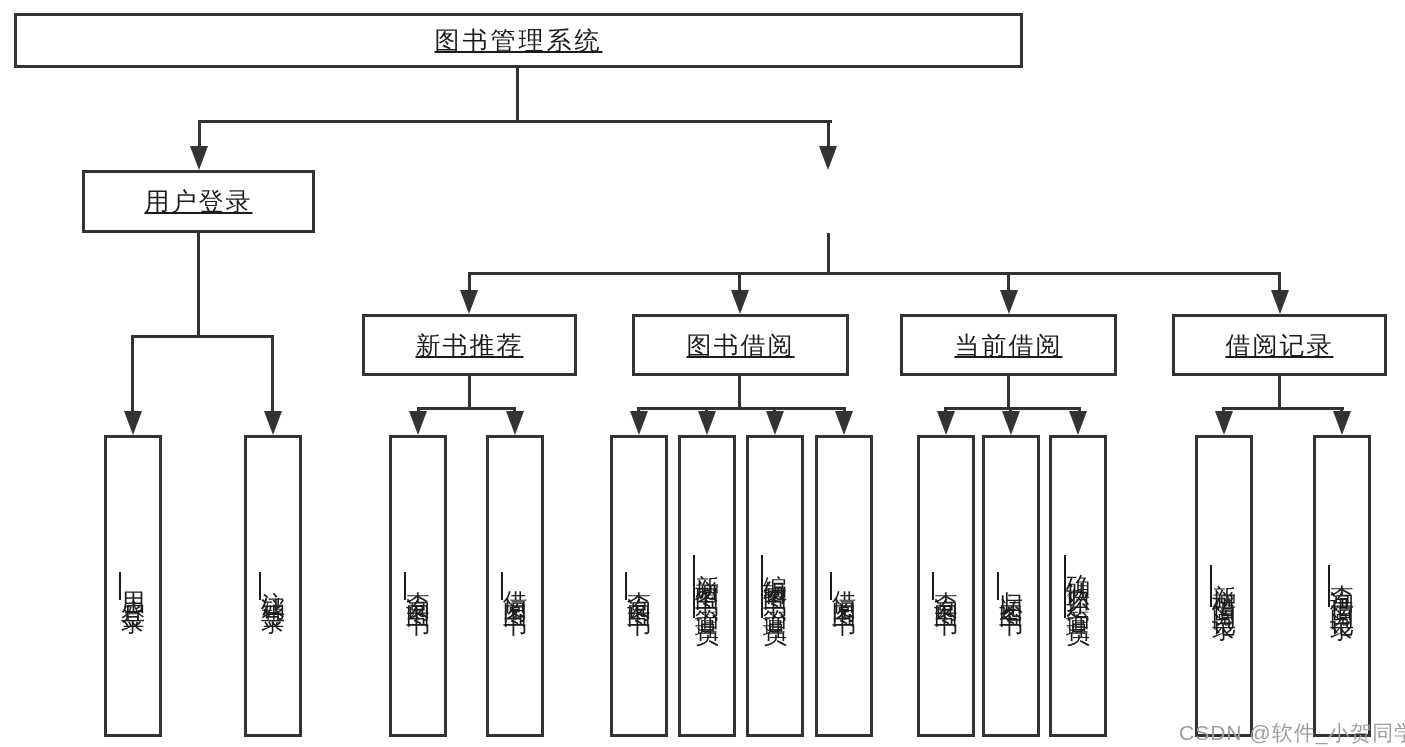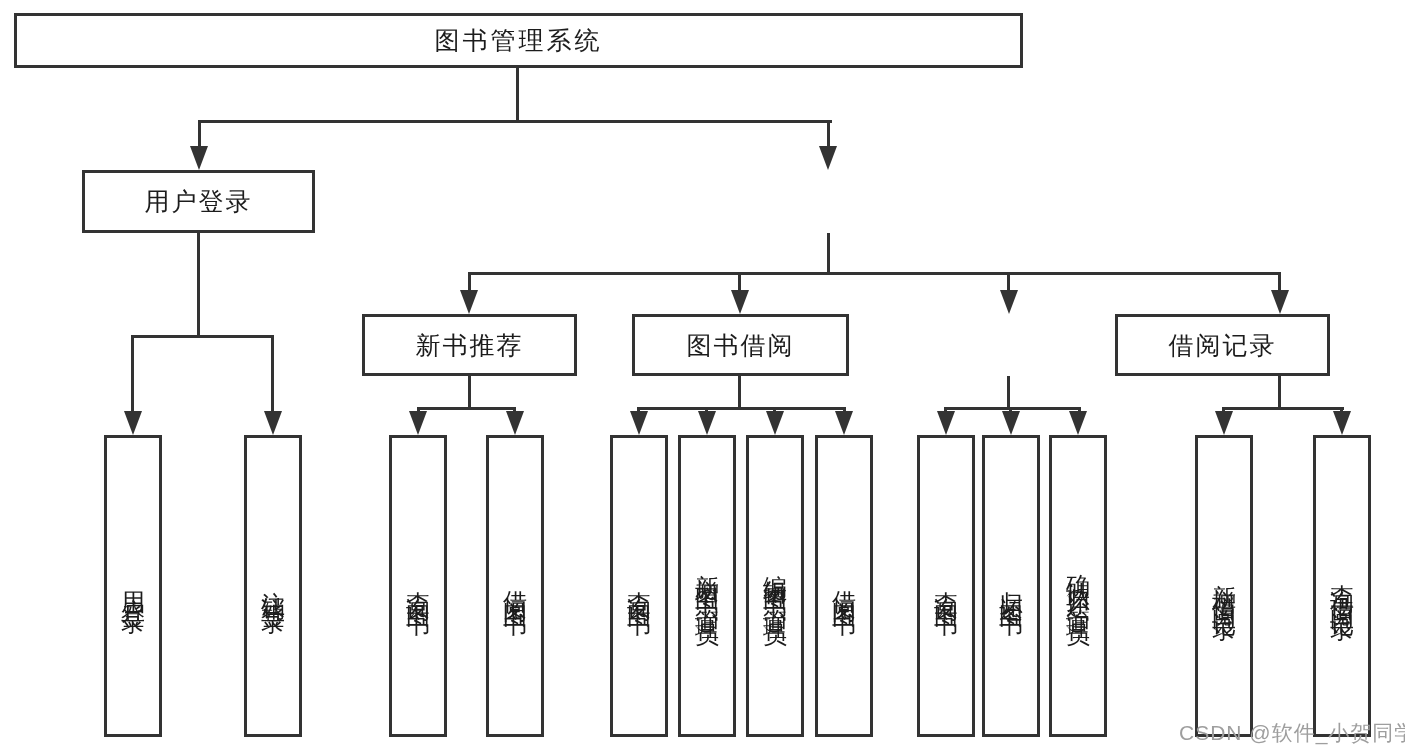--- a/index.html
+++ b/index.html
@@ -6,21 +6,21 @@
   html,body { margin:0; padding:0; background:#ffffff; }
   .canvas {
     position:relative; width:1405px; height:747px; background:#ffffff;
     font-family:"Liberation Sans","DejaVu Sans",sans-serif; overflow:hidden;
   }
   .node {
     position:absolute; box-sizing:border-box; background:#ffffff;
     border:3px solid #333333; color:#1c1c1c;
     display:flex; align-items:center; justify-content:center;
   }
-  .node .lbl { font-size:25px; letter-spacing:2px; white-space:nowrap; }
+  .node .lbl { font-size:25px; letter-spacing:2px; white-space:nowrap;text-decoration:underline; }
   .root .lbl { font-size:25px; letter-spacing:3px; }
   .leaf .lbl {
     writing-mode:vertical-rl; text-orientation:mixed;
     font-size:24px; line-height:1; letter-spacing:7px; white-space:nowrap;
   }
   .vline { position:absolute; width:3px; background:#333333; }
   .hline { position:absolute; height:3px; background:#333333; }
   .arrow {
     position:absolute; width:0; height:0;
     border-left:9px solid transparent; border-right:9px solid transparent;
@@ -46,22 +46,25 @@
 
 
   <div class="node" style="left:362px; top:314px; width:215px; height:62px;">
     <span class="lbl">新书推荐</span>
   </div>
 
   <div class="node" style="left:632px; top:314px; width:217px; height:62px;">
     <span class="lbl">图书借阅</span>
   </div>
 
+  <div class="node" style="left:900px; top:314px; width:217px; height:62px;">
+    <span class="lbl">当前借阅</span>
+  </div>
 
-  <div class="node" style="left:1115px; top:314px; width:215px; height:62px;justify-content:center;">
+  <div class="node" style="left:1172px; top:314px; width:215px; height:62px;justify-content:center;">
     <span class="lbl">借阅记录</span>
   </div>
 
   <div class="node leaf" style="left:104px; top:435px; width:58px; height:302px;">
     <span class="lbl">用户登录</span>
   </div>
 
   <div class="node leaf" style="left:244px; top:435px; width:58px; height:302px;">
     <span class="lbl">注销登录</span>
   </div>

